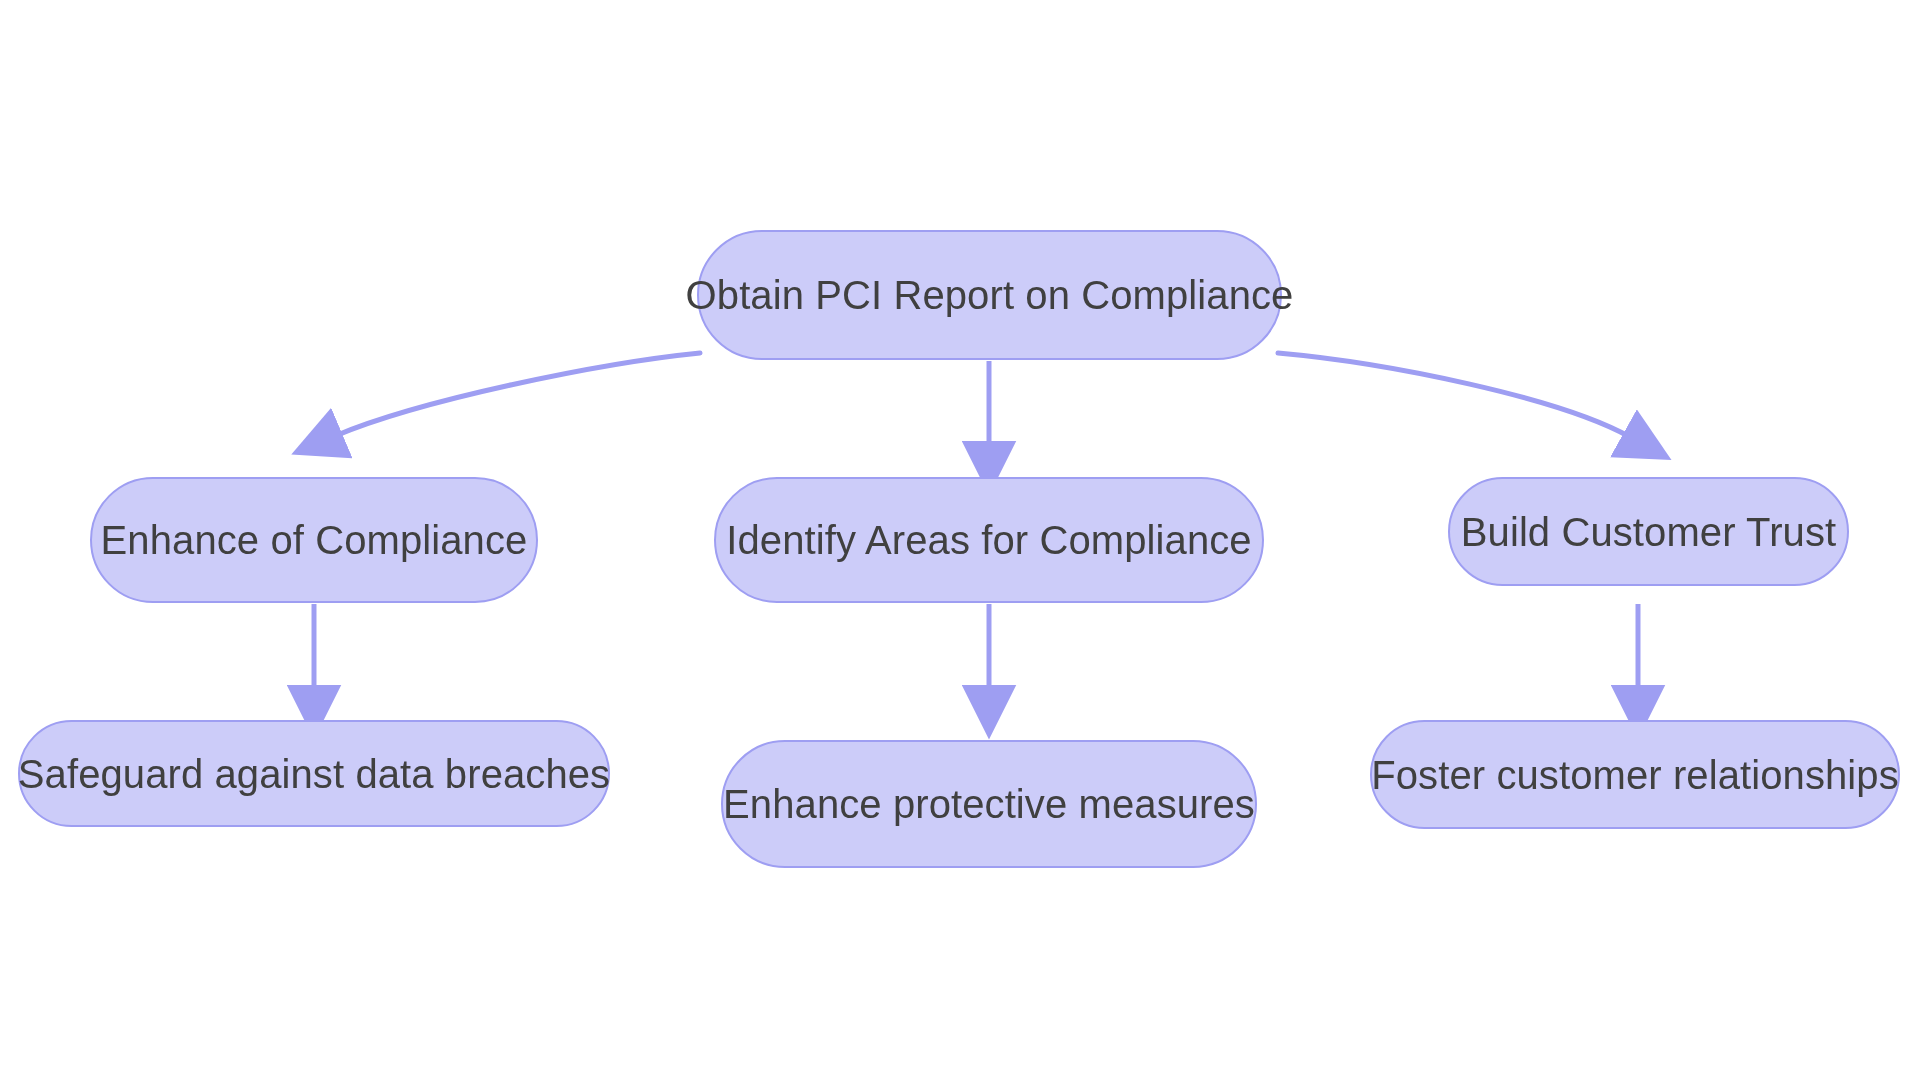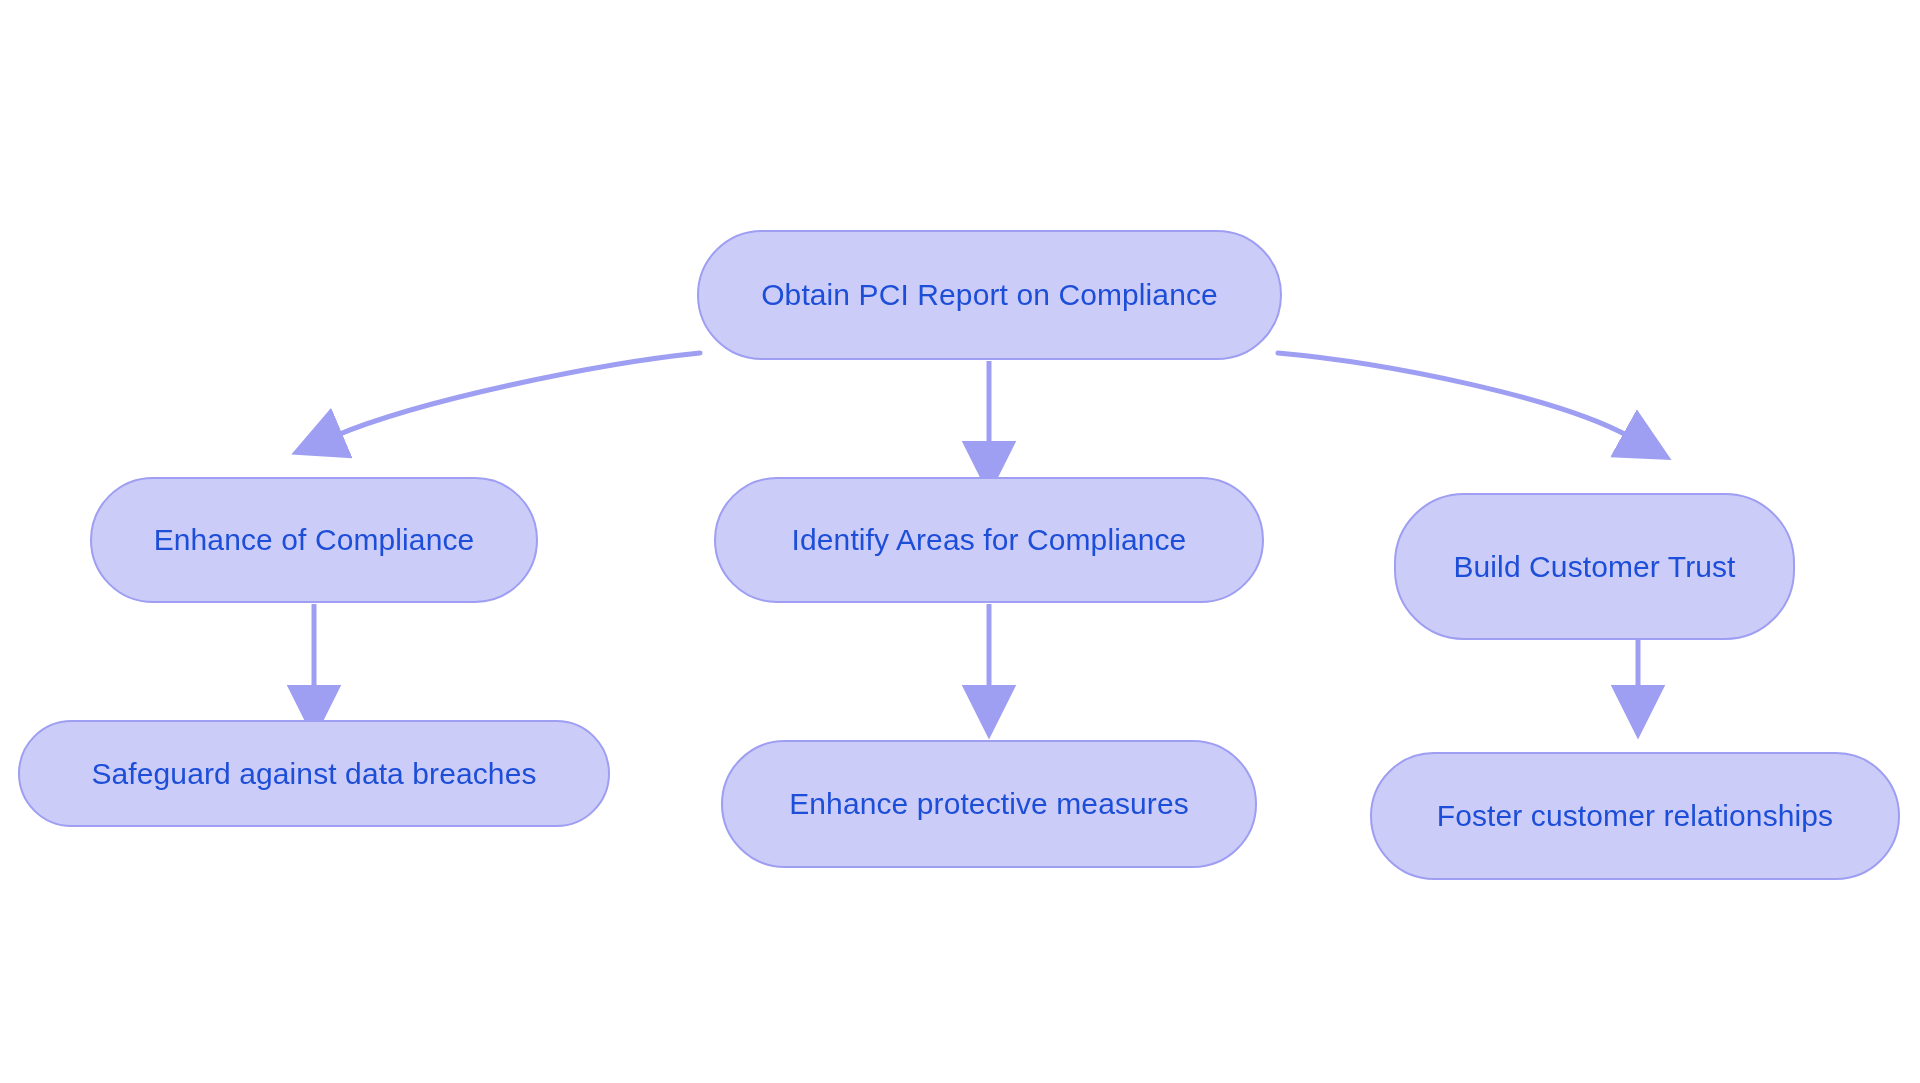--- a/index.html
+++ b/index.html
@@ -36,22 +36,22 @@
     background: #ccccf9;
     border: 2px solid #9e9ef2;
     border-radius: 70px;
     color: #3a3ad0;
     font-family: "Liberation Sans", sans-serif;
     font-weight: 400;
     letter-spacing: 0.1px;
     white-space: nowrap;
   }
   .node-label {
-    color: #1d4ed8;
-    font-size: 30px;
+    color: #404040;
+    font-size: 40px;
     line-height: 1;
     padding: 0 6px;
   }
 
   
   #node-root {
     left: 697px;
     top: 230px;
     width: 585px;
     height: 130px;
@@ -64,46 +64,45 @@
     width: 448px;
     height: 126px;
   }
   #node-identify {
     left: 714px;
     top: 477px;
     width: 550px;
     height: 126px;
   }
   #node-trust {
-    left: 1394px;
+    left: 1448px;
     top: 477px;
     width: 401px;
-    height: 147px;
-    margin-top: 16px;
+    height: 109px;
   }
 
   
   #node-safeguard {
     left: 18px;
     top: 720px;
     width: 592px;
     height: 107px;
   }
   #node-enhance {
     left: 721px;
     top: 720px;
     width: 536px;
     height: 128px;
     margin-top: 20px;
   }
   #node-foster {
     left: 1370px;
-    top: 752px;
+    top: 720px;
     width: 530px;
-    height: 128px;
+    height: 109px;
   }
 </style>
 </head>
 <body>
 
 <div id="canvas">
 
   <svg id="edge-layer" viewBox="0 0 1920 1083" width="1920" height="1083" xmlns="http://www.w3.org/2000/svg">
     <defs>
       <marker id="arrowhead" markerWidth="13" markerHeight="11" refX="1.5" refY="5.5" orient="auto" markerUnits="strokeWidth">

